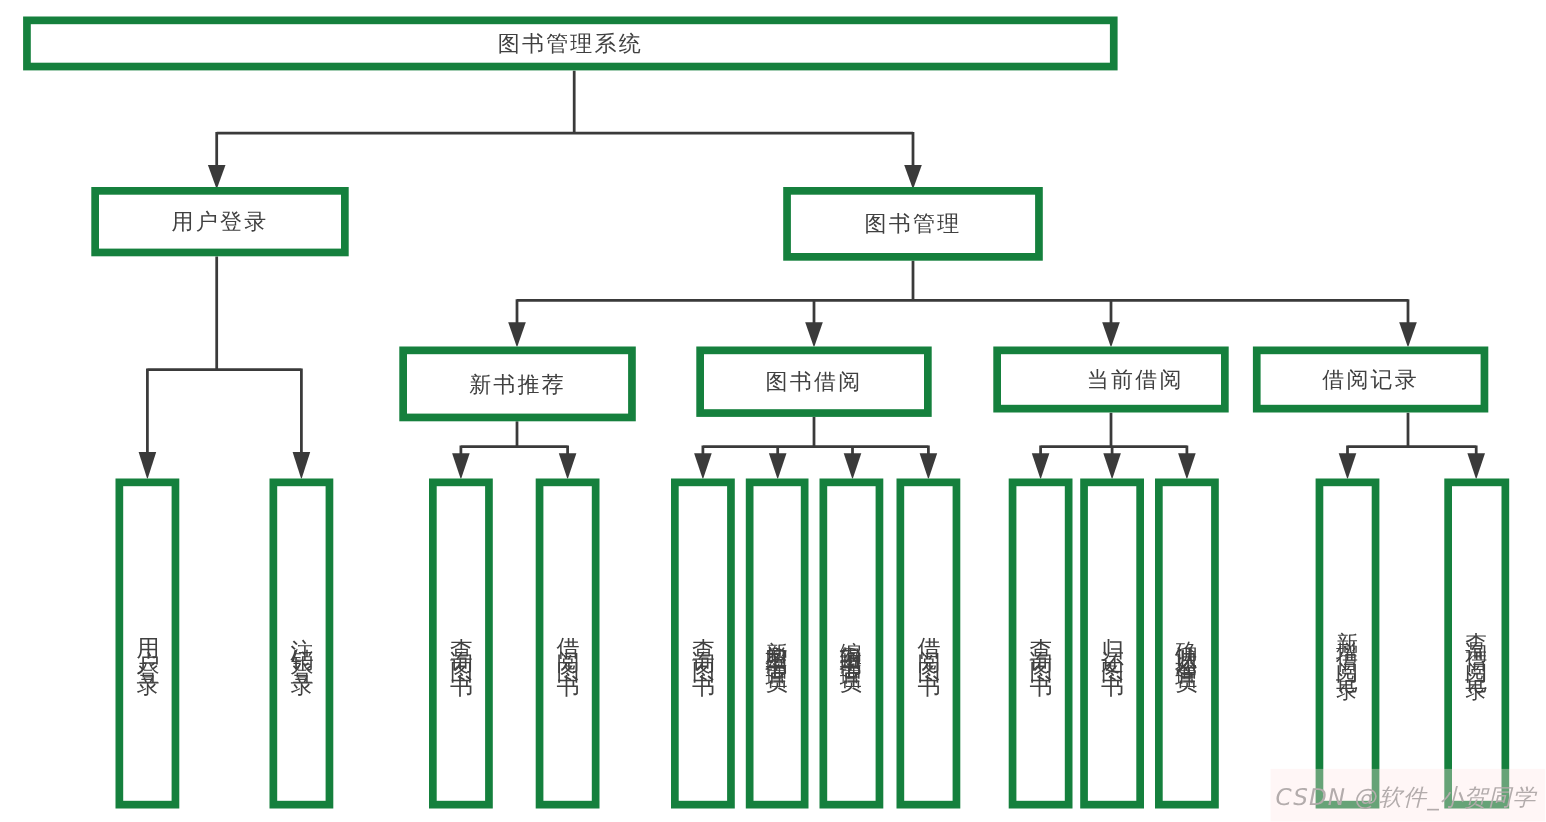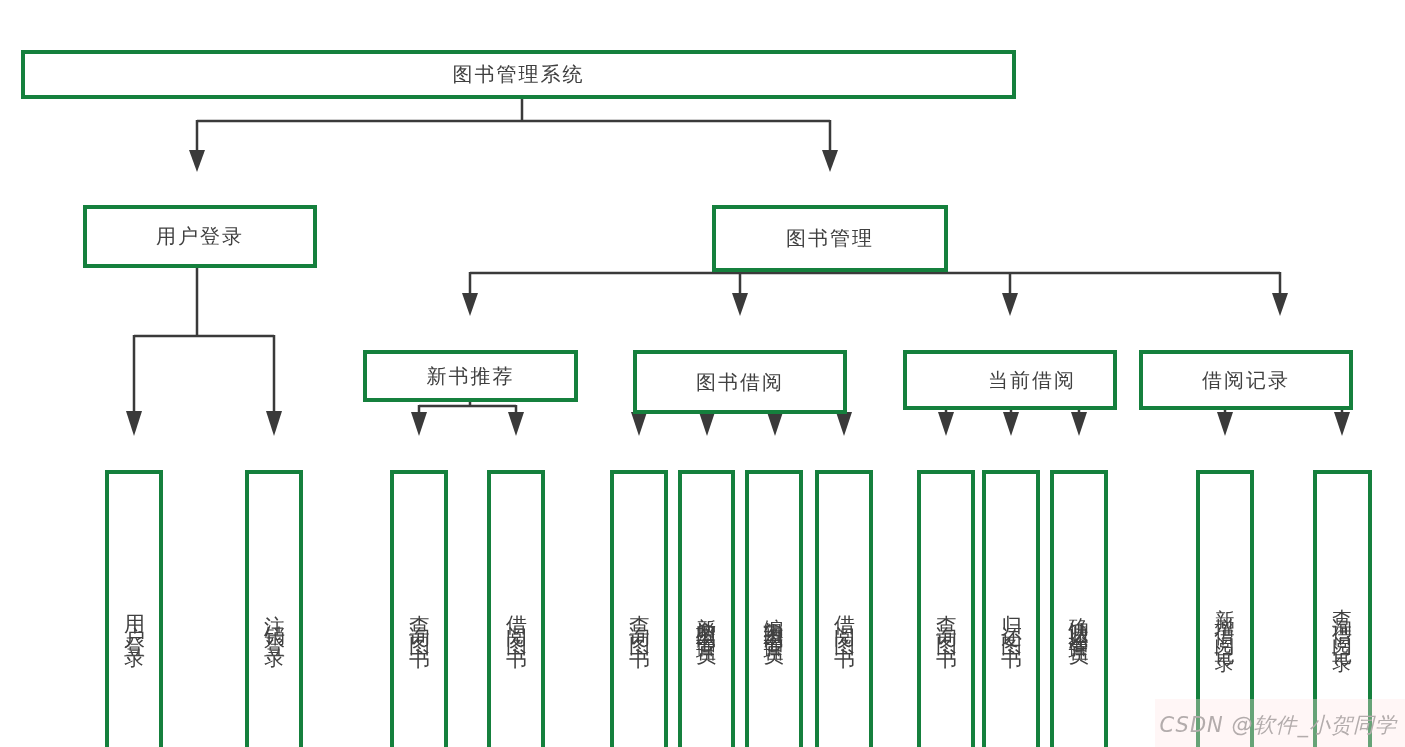--- a/index.html
+++ b/index.html
@@ -13,27 +13,26 @@
   }
   .connectors {
     position: absolute;
     left: 0; top: 0;
     width: 1405px; height: 747px;
     pointer-events: none;
   }
   .node {
     position: absolute;
     background: #ffffff;
-    border: 4px solid #15803d;
+    border: 7px solid #15803d;
     box-sizing: border-box;
     display: flex;
     align-items: center;
     justify-content: center;
     color: #404040;
-    margin-top: 35px;
   }
   .h-node { font-size: 20px; letter-spacing: 2px; white-space: nowrap; }
   .v-node {
     writing-mode: vertical-rl;
     text-orientation: mixed;
     font-size: 21px;
     letter-spacing: 11px;
     line-height: 1;
   }
   .v-node.long { font-size: 20px; letter-spacing: 4px; }
@@ -97,21 +96,21 @@
       <polygon points="1217,412 1233,412 1225,436"></polygon>
       <polygon points="1334,412 1350,412 1342,436"></polygon>
     </g>
   </svg>
 
   <div class="node h-node" style="left:21px; top:15px; width:995px; height:49px;">图书管理系统</div>
 
   <div class="node h-node" style="left:83px; top:170px; width:234px; height:63px;">用户登录</div>
   <div class="node h-node" style="left:712px; top:170px; width:236px; height:67px;">图书管理</div>
 
-  <div class="node h-node" style="left:363px; top:315px; width:215px; height:52px;">新书推荐</div>
+  <div class="node h-node" style="left:363px; top:315px; width:215px; height:68px;">新书推荐</div>
   <div class="node h-node" style="left:633px; top:315px; width:214px; height:64px;">图书借阅</div>
   <div class="node h-node" style="left:903px; top:315px; width:214px; height:60px;padding-left:44px;">当前借阅</div>
   <div class="node h-node" style="left:1139px; top:315px; width:214px; height:60px;">借阅记录</div>
 
   <div class="node v-node" style="left:105px; top:435px; width:58px; height:300px;">用户登录</div>
   <div class="node v-node" style="left:245px; top:435px; width:58px; height:300px;">注销登录</div>
 
   <div class="node v-node" style="left:390px; top:435px; width:58px; height:300px;">查询图书</div>
   <div class="node v-node" style="left:487px; top:435px; width:58px; height:300px;">借阅图书</div>
 

